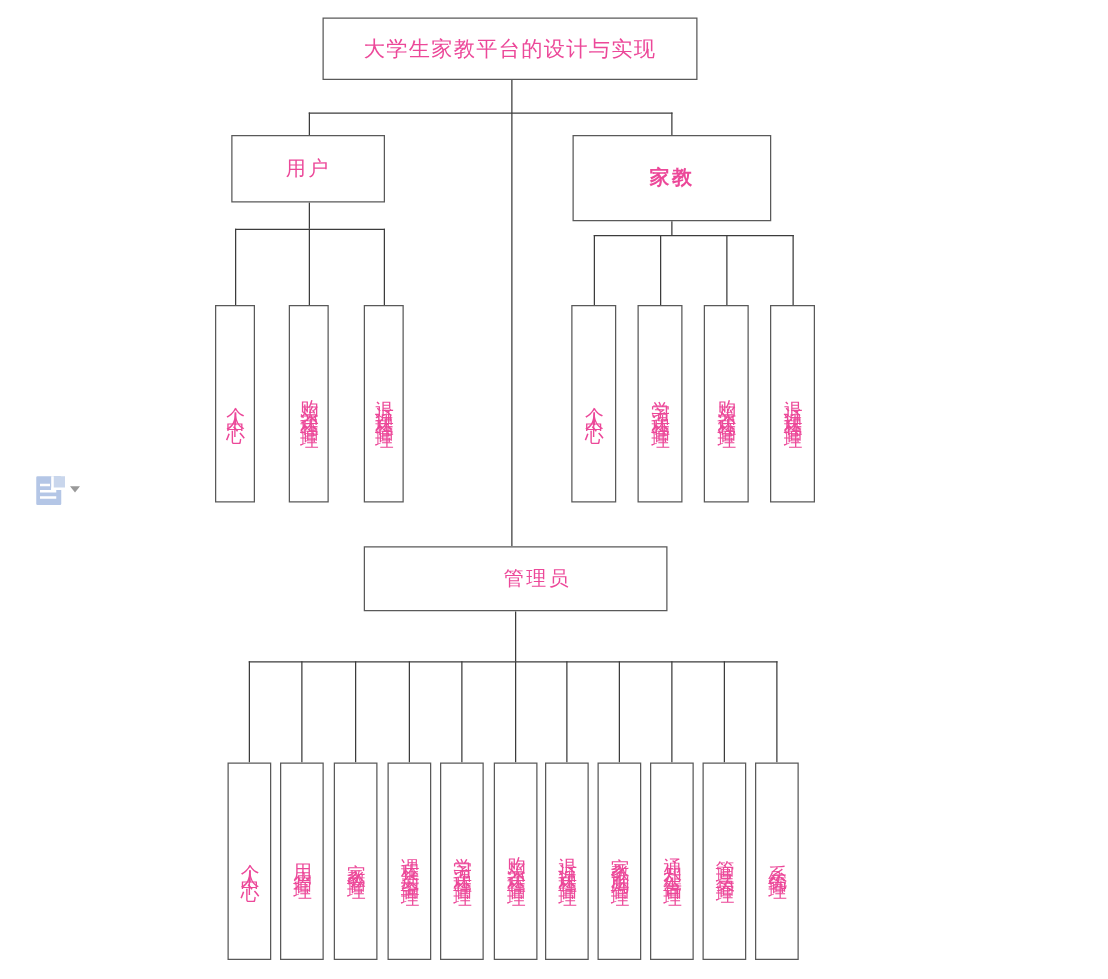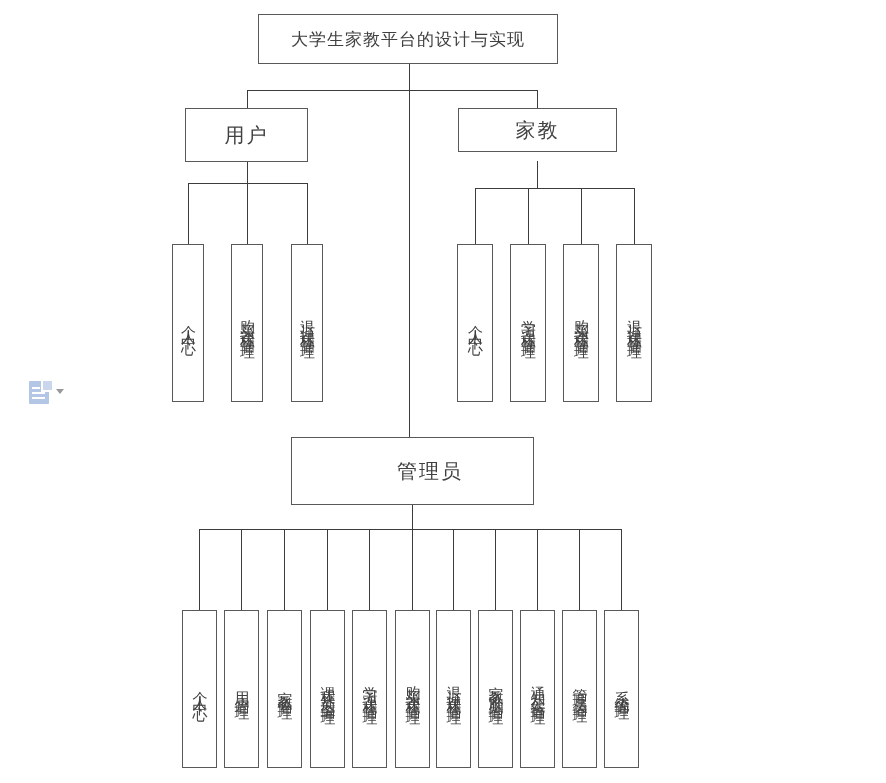--- a/index.html
+++ b/index.html
@@ -13,24 +13,24 @@
   }
   
   .node {
     position: absolute;
     box-sizing: border-box;
     background: #ffffff;
     border: 1.5px solid #595959;
     display: flex;
     align-items: center;
     justify-content: center;
-    color: #404040;
+    color: #ec4899;
     z-index: 2;
   }
-  .hnode { font-size: 20px; letter-spacing: 2px; }
+  .hnode { font-size: 16px; letter-spacing: 2px; }
   .root-node { font-size: 17px; letter-spacing: 1px; }
   .vbox {
     writing-mode: vertical-rl;
     text-orientation: upright;
     font-size: 15px;
     letter-spacing: 5px;
     line-height: 1;
   }
   
   .vline, .hline { position: absolute; background: #3c3c3c; z-index: 1; }
@@ -106,23 +106,23 @@
   <div class="vline" style="left:453px; top:529px; height:81px;"></div>
   <div class="vline" style="left:495px; top:529px; height:81px;"></div>
   <div class="vline" style="left:537px; top:529px; height:81px;"></div>
   <div class="vline" style="left:579px; top:529px; height:81px;"></div>
   <div class="vline" style="left:621px; top:529px; height:81px;"></div>
 
   <div class="node root-node" style="left:258px; top:14px; width:300px; height:50px;">大学生家教平台的设计与实现</div>
 
   <div class="node hnode" style="left:185px; top:108px; width:123px; height:54px;">用户</div>
 
-  <div class="node hnode" style="left:458px; top:108px; width:159px; height:44px;">家教</div>
+  <div class="node hnode" style="left:458px; top:108px; width:159px; height:69px;font-weight:bold;">家教</div>
 
-  <div class="node hnode" style="left:291px; top:437px; width:243px; height:68px;padding-left:35px;">管理员</div>
+  <div class="node hnode" style="left:291px; top:437px; width:243px; height:52px;padding-left:35px;">管理员</div>
 
   <div class="node vbox" style="left:172px; top:244px; width:32px; height:158px;">个人中心</div>
   <div class="node vbox" style="left:231px; top:244px; width:32px; height:158px;">购买课程管理</div>
   <div class="node vbox" style="left:291px; top:244px; width:32px; height:158px;">退订课程管理</div>
 
   <div class="node vbox" style="left:457px; top:244px; width:36px; height:158px;">个人中心</div>
   <div class="node vbox" style="left:510px; top:244px; width:36px; height:158px;">学习课程管理</div>
   <div class="node vbox" style="left:563px; top:244px; width:36px; height:158px;">购买课程管理</div>
   <div class="node vbox" style="left:616px; top:244px; width:36px; height:158px;">退订课程管理</div>
 

